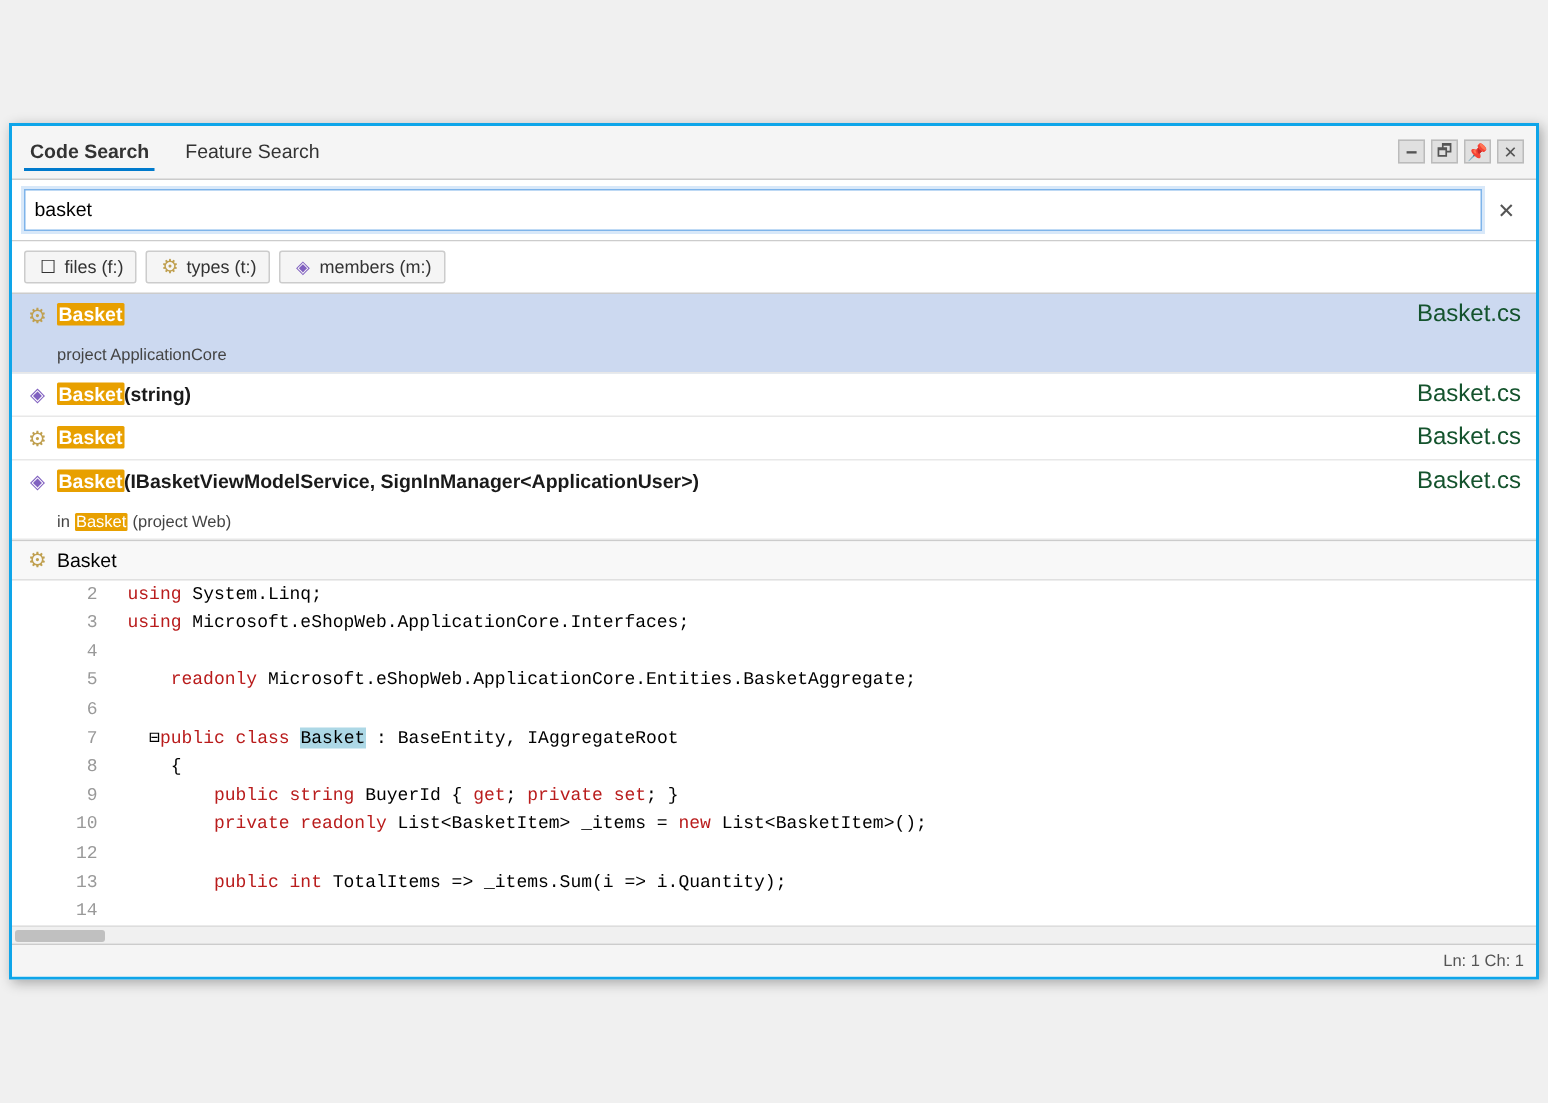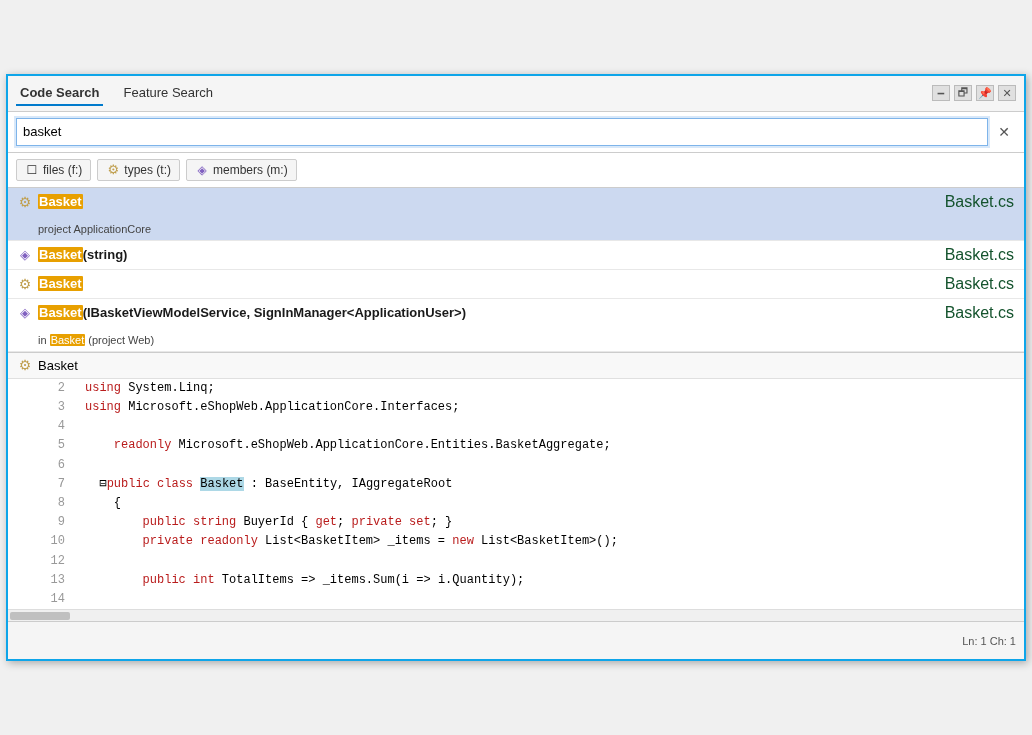--- a/index.html
+++ b/index.html
@@ -226,21 +226,21 @@
     
     .status-bar {
       display: flex;
       justify-content: space-between;
       align-items: center;
       background: #f5f5f5;
       border-top: 1px solid #ccc;
       padding: 2px 8px;
       font-size: 11px;
       color: #555;
-      height: 38px;
+      height: 22px;
     }
     .scrollbar-h-track {
       background: #f0f0f0;
       height: 12px;
       border-top: 1px solid #ddd;
       display: flex;
       align-items: center;
       padding: 0 2px;
     }
     .scrollbar-h-thumb {

